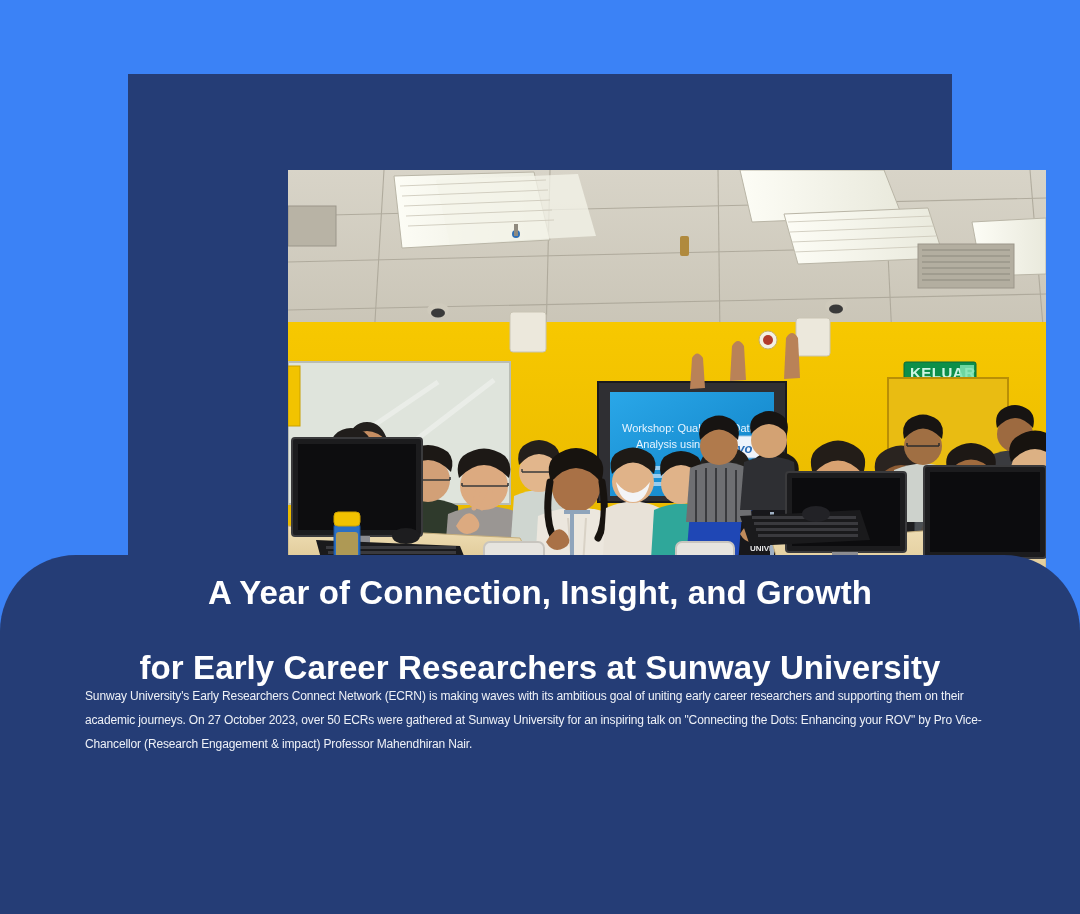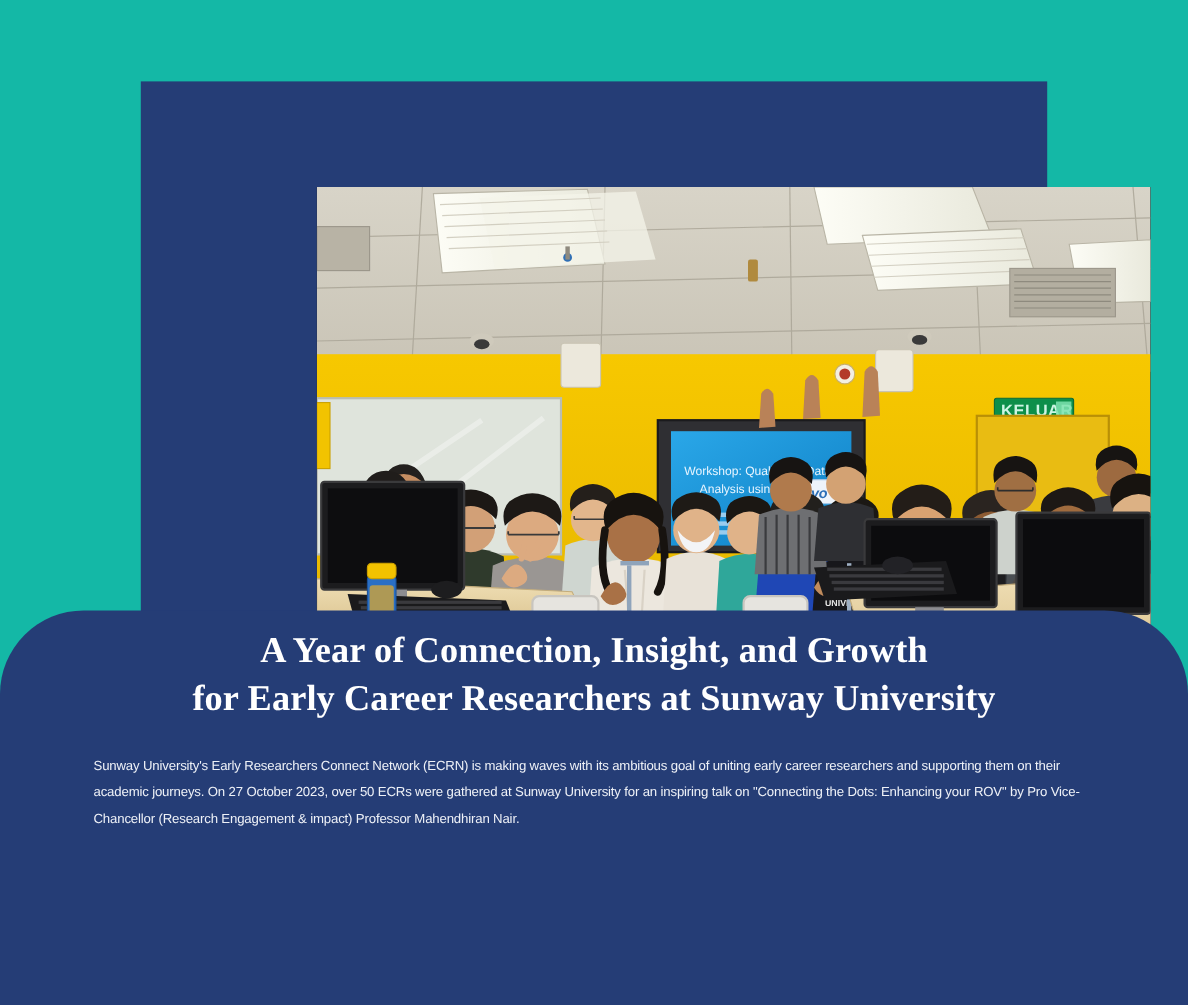--- a/index.html
+++ b/index.html
@@ -4,21 +4,21 @@
 <title>ECRN Newsletter Card</title>
 <style>
   html,body{margin:0;padding:0;}
   body{
     width:1080px;height:914px;
     background:#ffffff;
     font-family:"Liberation Sans",sans-serif;
     overflow:hidden;
     position:relative;
   }
-  .poster{position:absolute;inset:0;background:#14b8a6;}
+  .poster{position:absolute;inset:0;background:#3b82f6;}
 
   
   .photo-frame{
     position:absolute;left:128px;top:74px;width:824px;height:500px;
     background:#253d76;
   }
   .photo{
     position:absolute;left:160px;top:96px;width:758px;height:446px;
     overflow:hidden;background:#2b2b2b;
   }
@@ -27,25 +27,25 @@
   
   .text-panel{
     position:absolute;left:0;top:555px;width:1080px;height:359px;
     background:#253d76;
     border-top-left-radius:76px;border-top-right-radius:76px;
   }
 
   .headline{
     position:absolute;left:0;top:16px;width:1080px;
     text-align:center;color:#ffffff;
-    font-family:Liberation Serif, serif;
+    font-family:Liberation Sans, sans-serif;
     font-weight:bold;font-size:33px;line-height:43px;
     letter-spacing:.1px;
   }
-  .headline .l2{display:block;}
+  .headline .l2{display:block;margin-top:32px;}
 
   .body-copy{
     position:absolute;left:85px;top:129px;width:912px;
     color:#eef1f7;font-size:12px;line-height:24px;
     font-family:"Liberation Sans",sans-serif;
     letter-spacing:-.15px;
   }
   .body-copy p{margin:0 0 24px 0;}
   .body-copy p:last-child{margin-bottom:0;}
 </style>

